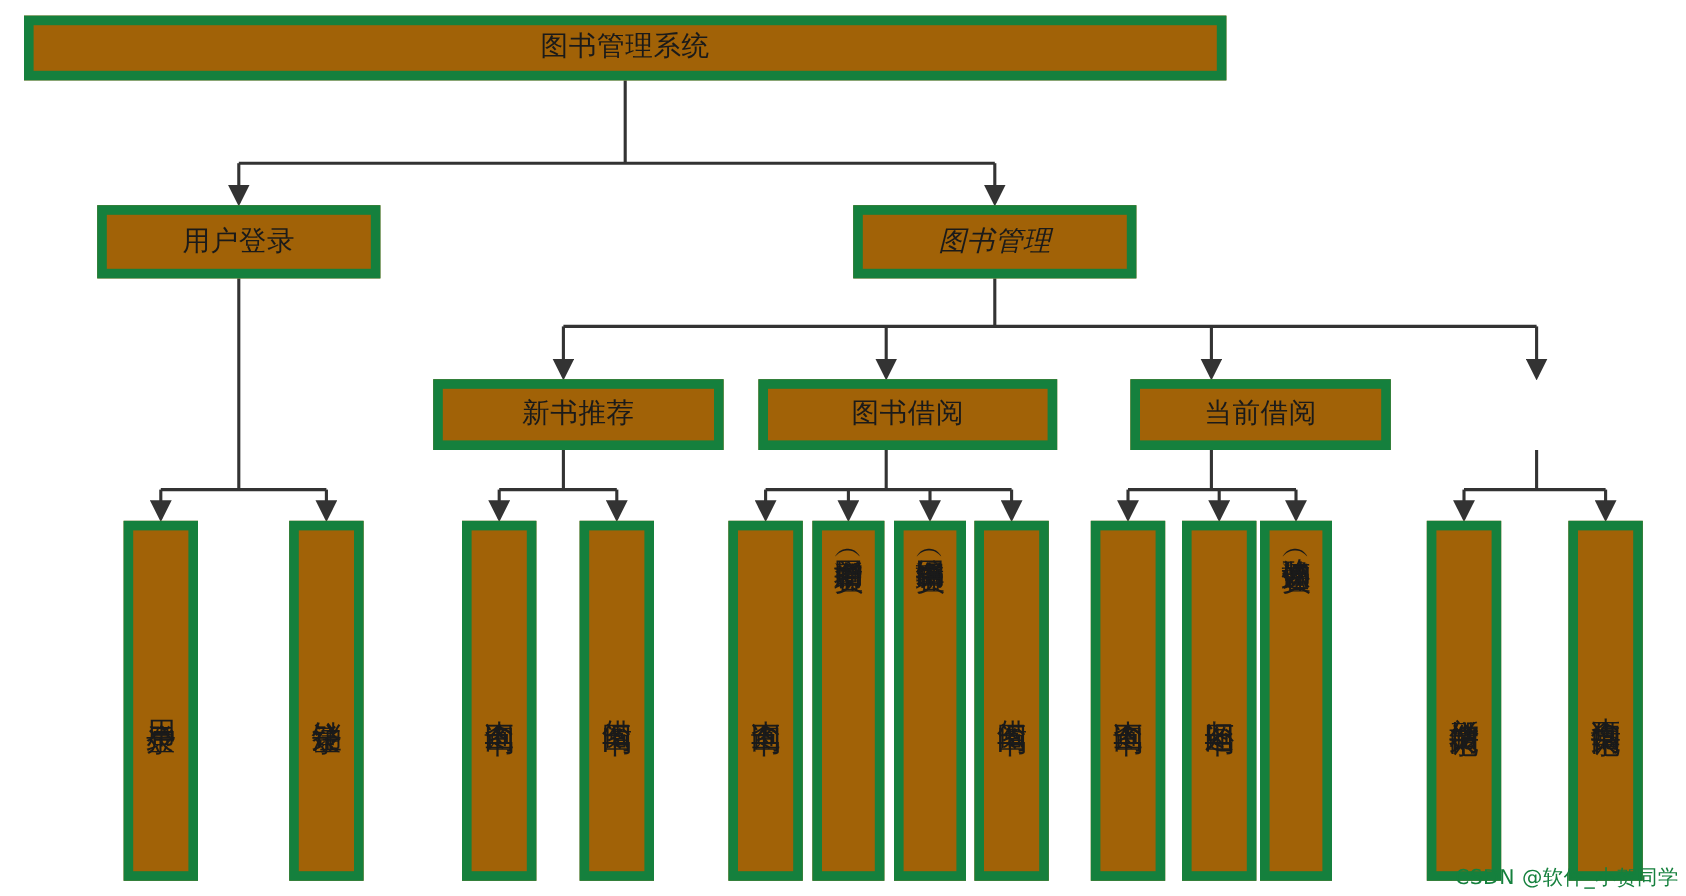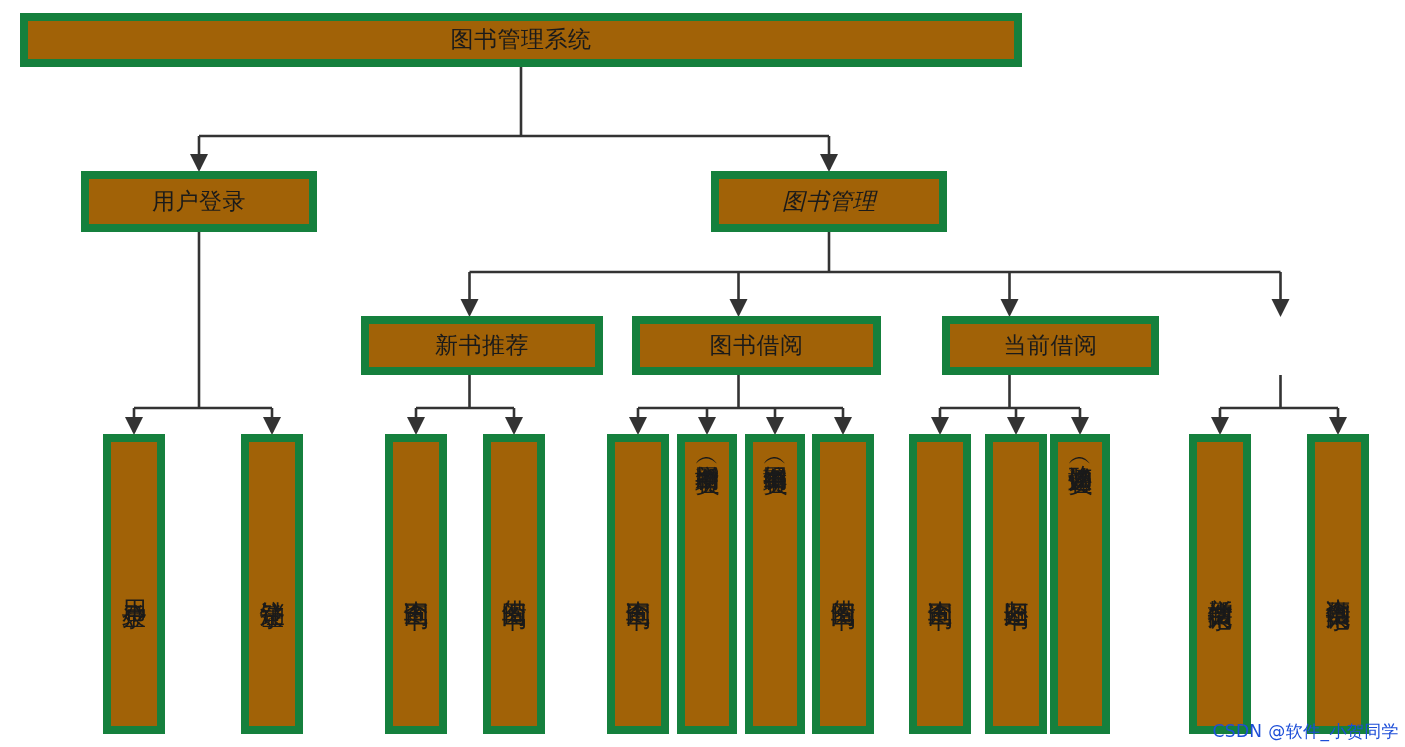--- a/index.html
+++ b/index.html
@@ -62,21 +62,21 @@
   }
   .node.vert.centered {
     align-items: center;
     padding-top: 0;
   }
   #watermark {
     position: absolute;
     right: 6px;
     bottom: 4px;
     font-size: 17px;
-    color: #1d4ed8;
+    color: #15803d;
     letter-spacing: 0.4px;
     white-space: nowrap;
     font-family: "DejaVu Sans", "Liberation Sans", sans-serif;
   }
 </style>
 </head>
 <body>
 
 <div id="canvas">
 

